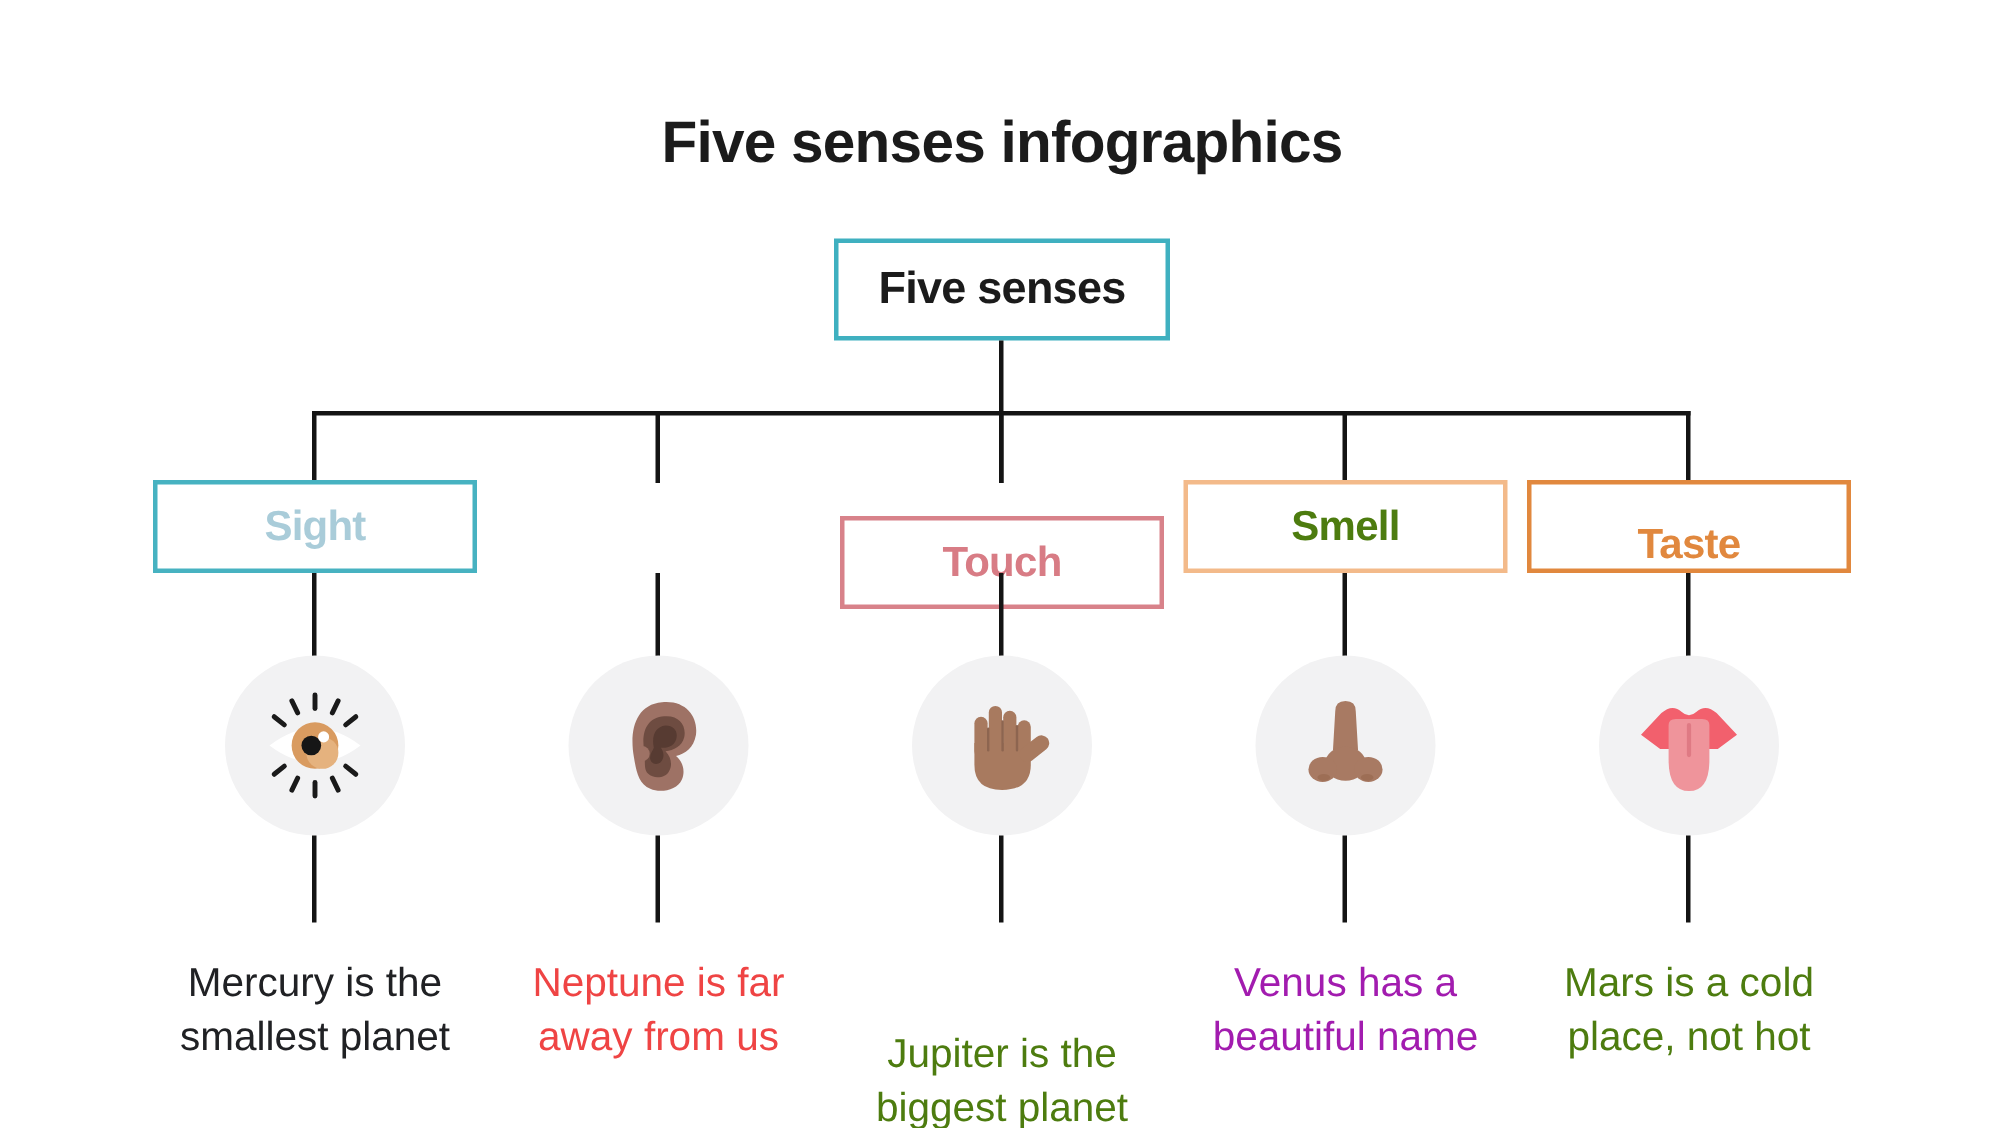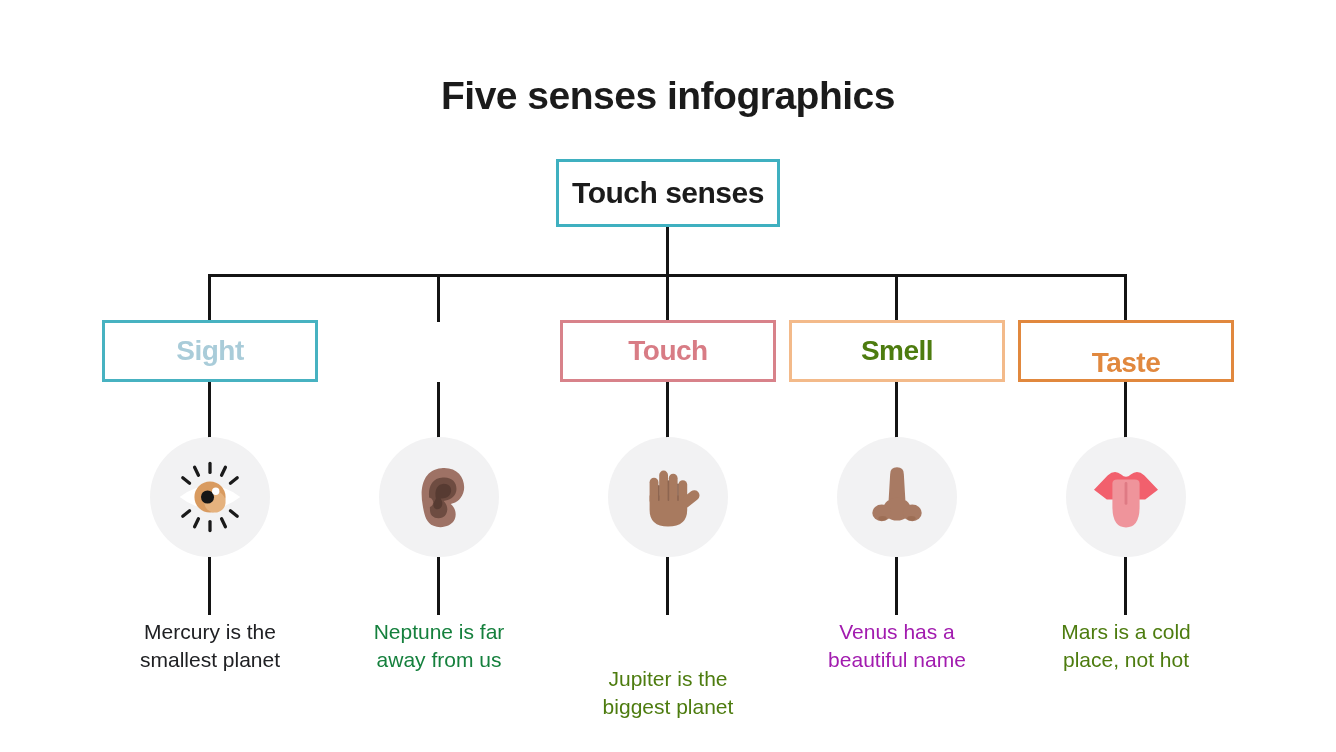--- a/index.html
+++ b/index.html
@@ -31,33 +31,33 @@
   }
   .sense-label { font-size:28px; font-weight:700; letter-spacing:-0.5px; }
   .stem-a { left:108px; top:108px; width:3px; height:56px; }
   .stem-b { left:108px; top:283px; width:3px; height:58px; }
   .icon-circle {
     position:absolute; top:163px; left:50px; width:120px; height:120px;
     border-radius:50%; background:#f2f2f3;
     display:flex; align-items:center; justify-content:center;
   }
   .caption {
-    position:absolute; top:344px; left:0; width:220px; text-align:center;
-    font-size:21px; line-height:1.33; color:#202124; white-space:pre-line;
+    position:absolute; top:364px; left:0; width:220px; text-align:center;
+    font-size:27px; line-height:1.33; color:#202124; white-space:pre-line;
   }
 </style>
 </head>
 <body>
 
 <div class="stage" style="background: rgb(255, 255, 255); border-radius: 26px;">
 
   <div class="title" style="color: rgb(27, 27, 27);">Five senses infographics</div>
 
   <div class="root-box" style="border-color: rgb(63, 176, 192); color: rgb(27, 27, 27);">
-    <span>Touch senses</span>
+    <span>Five senses</span>
   </div>
 
   <div class="line root-stem" style="background: rgb(20, 20, 20);"></div>
   <div class="line h-connector" style="background: rgb(20, 20, 20);"></div>
 
   <div class="sense-col col-0">
     <div class="line col-drop" style="background: rgb(20, 20, 20);"></div>
     <div class="sense-box" style="border-color: rgb(71, 178, 193);">
       <span class="sense-label" style="color: rgb(169, 204, 217);">Sight</span>
     </div>
@@ -93,27 +93,27 @@
     <div class="line stem-a" style="background: rgb(20, 20, 20);"></div>
     <div class="icon-circle" style="background: rgb(242, 242, 243);">
       <svg viewBox="0 0 100 100" width="78" height="78">
         <path d="M29,60 C25,38 30,15 53,13 C74,11 84,26 82,41 C80,52 73,57 65,59 C71,64 73,72 70,79 C66,88 52,91 43,87 C33,83 31,72 29,60 Z" fill="#9e7265"></path>
         <path d="M38,56 C35,40 39,26 55,25 C68,24 74,33 72,43 C70,51 63,54 56,55 C61,60 62,67 59,72 C56,78 46,79 41,74 C37,70 39,63 38,56 Z" fill="#6e4c41"></path>
         <path d="M46,52 C44,42 47,34 56,33 C64,33 67,39 65,45 C63,51 57,52 52,52 C55,56 55,61 52,64 C49,67 44,66 43,62 C42,58 45,55 46,52 Z" fill="#573b32"></path>
         <circle cx="36" cy="57" r="6.5" fill="#9e7265"></circle>
       </svg>
     </div>
     <div class="line stem-b" style="background: rgb(20, 20, 20);"></div>
-    <div class="caption" style="color: #15803d;">Neptune is far
+    <div class="caption" style="color: #ef4444;">Neptune is far
 away from us</div>
   </div>
 
   <div class="sense-col col-2">
     <div class="line col-drop" style="background: rgb(20, 20, 20);"></div>
-    <div class="sense-box" style="border-color: rgb(216, 130, 138);">
+    <div class="sense-box" style="border-color: rgb(216, 130, 138); margin-top: 24px;">
       <span class="sense-label" style="color: rgb(216, 124, 133);">Touch</span>
     </div>
     <div class="line stem-a" style="background: rgb(20, 20, 20);"></div>
     <div class="icon-circle" style="background: rgb(242, 242, 243);">
       <svg viewBox="0 0 100 100" width="80" height="80">
         <g fill="#a87a5f">
           <rect x="27" y="26" width="11" height="34" rx="5.5"></rect>
           <rect x="39" y="17" width="11" height="40" rx="5.5"></rect>
           <rect x="51" y="21" width="11" height="38" rx="5.5"></rect>
           <rect x="63" y="29" width="11" height="32" rx="5.5"></rect>

